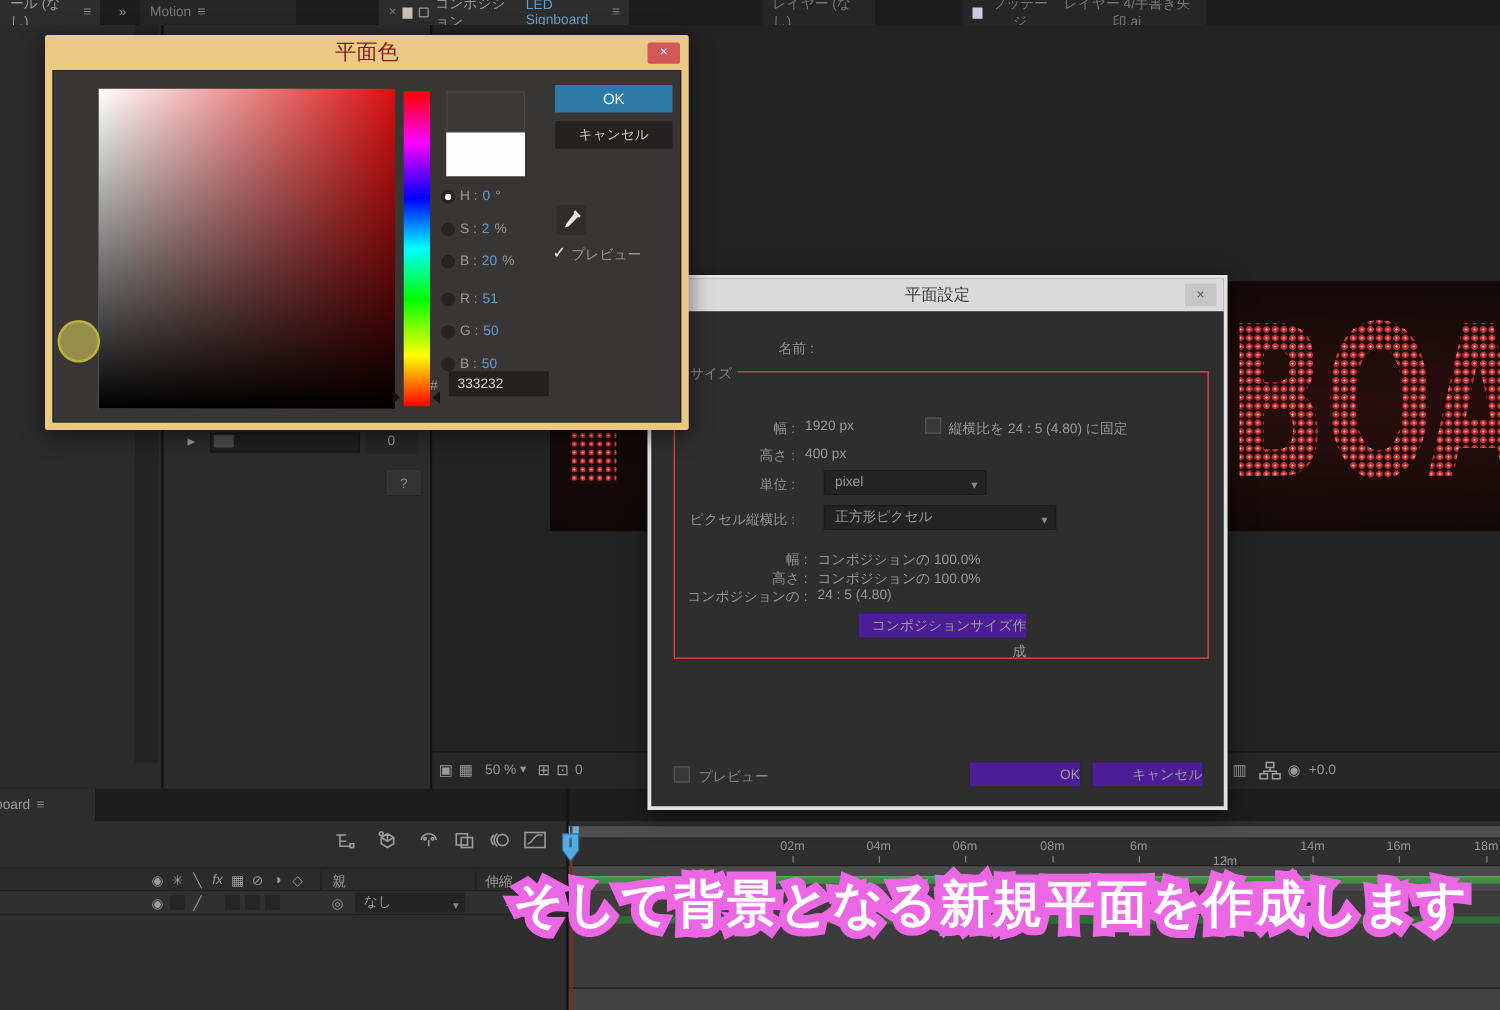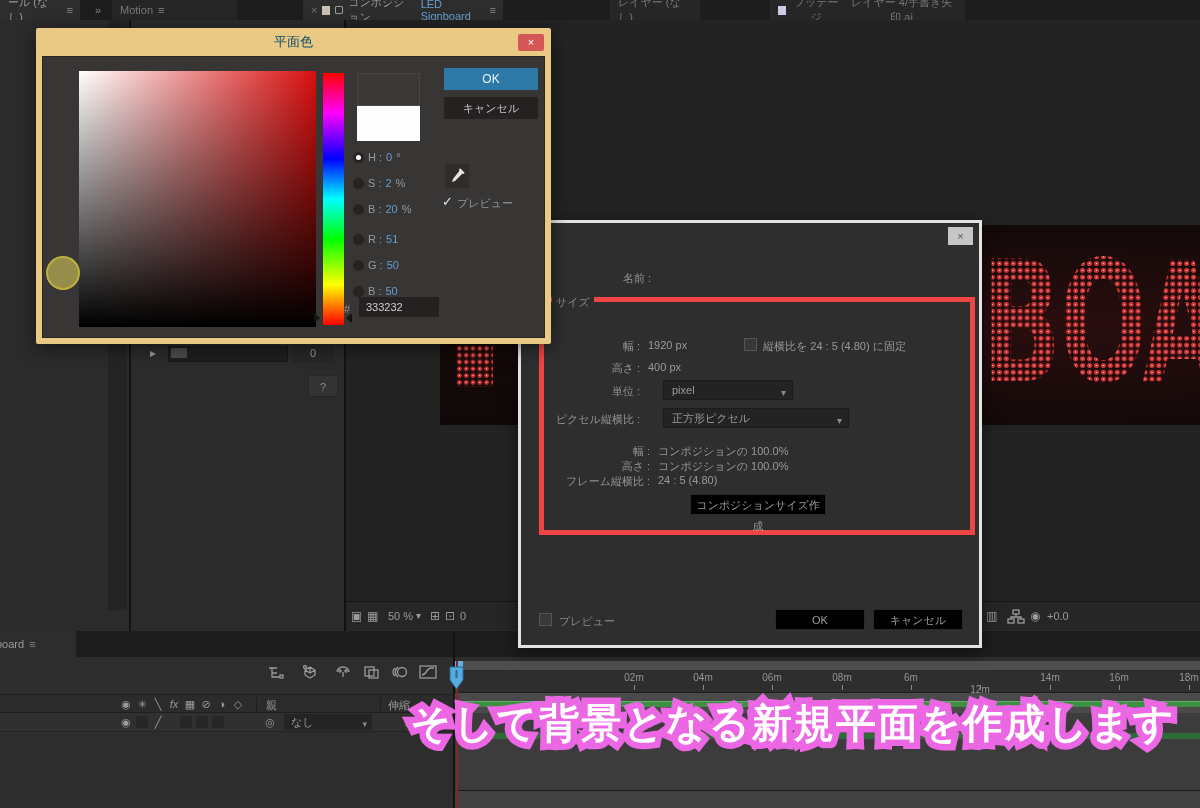--- a/index.html
+++ b/index.html
@@ -10,45 +10,45 @@
   .dim{color:#777;}
   .blue{color:#639ed1;}
   .ico{color:#9a9a9a;font-size:12px;line-height:1;}
   .menu-g{color:#8a8a8a;font-size:11px;letter-spacing:-1px;}
   
   .tabbar{left:0;top:0;width:1200px;height:20px;background:#1d1d1d;border-bottom:1px solid #131313;}
   .tab{position:absolute;top:0;height:20px;background:#2d2d2d;display:flex;align-items:center;gap:5px;padding:0 8px;box-sizing:border-box;}
   .tab.inactive{background:#262626;}
   
   .cp{left:36px;top:28px;width:515px;height:316px;background:#e9c983;border-radius:2px;z-index:10;box-shadow:0 4px 18px rgba(0,0,0,.5);}
-  .cp-title{position:absolute;left:0;top:0;width:100%;height:28px;line-height:28px;text-align:center;color:#0c4a6e;font-size:13px;}
+  .cp-title{position:absolute;left:0;top:0;width:100%;height:28px;line-height:28px;text-align:center;color:#7f1d1d;font-size:17px;}
   .cp-close{position:absolute;right:7px;top:6px;width:26px;height:17px;background:#d35757;color:#fff;text-align:center;line-height:17px;font-size:11px;border-radius:2px;}
   .cp-inner{position:absolute;left:6px;top:28px;width:503px;height:282px;background:#383535;border:1px solid #2a2624;box-sizing:border-box;}
   .sb-box{position:absolute;left:36px;top:14px;width:237px;height:256px;
      background:linear-gradient(to bottom,rgba(0,0,0,0) 0%,#000 100%),linear-gradient(to right,#fff 0%,#d90f0f 100%);}
   .hue{position:absolute;left:280px;top:16px;width:21px;height:252px;
      background:linear-gradient(to bottom,#f00 0%,#f0f 16%,#00f 34%,#0ff 50%,#0f0 66%,#ff0 84%,#f00 100%);}
   .tri-r{width:0;height:0;border-top:5px solid transparent;border-bottom:5px solid transparent;border-left:6px solid #141414;}
   .tri-l{width:0;height:0;border-top:5px solid transparent;border-bottom:5px solid transparent;border-right:6px solid #141414;}
   .cprow{position:absolute;left:310px;display:flex;align-items:center;gap:4px;height:16px;}
   .radio{width:11px;height:11px;border-radius:50%;background:#262322;display:inline-block;}
   .radio.on{background:#262322;position:relative;}
   .radio.on::after{content:"";position:absolute;left:3px;top:3px;width:5px;height:5px;border-radius:50%;background:#fff;}
   .btn-blue{background:#2d7aa8;color:#e8f4fc;text-align:center;}
   .btn-dark{background:#242120;color:#c6c6c6;text-align:center;}
   
   .ss{left:518px;top:220px;width:464px;height:428px;background:#2e2e2e;border:3px solid #e3e3e3;box-sizing:border-box;z-index:5;box-shadow:0 4px 16px rgba(0,0,0,.5);}
   .ss-title{position:absolute;left:0;top:0;width:100%;height:26px;background:#dadada;color:#3a3a3a;font-size:13px;text-align:center;line-height:26px;}
   .ss-close{position:absolute;right:6px;top:4px;width:25px;height:18px;background:#c6c6c6;color:#555;text-align:center;line-height:18px;font-size:11px;}
-  .group{position:absolute;border:5px solid #ef4444;}
+  .group{position:absolute;border:1px solid #ef4444;}
   .gl{position:absolute;left:8px;top:-7px;background:#2e2e2e;padding:0 4px;color:#8a8a8a;}
   .lblR{position:absolute;width:112px;text-align:right;color:#949494;}
   .dd{position:absolute;height:20px;background:#232323;border:1px solid #1b1b1b;box-sizing:border-box;color:#9a9a9a;line-height:18px;padding-left:8px;}
   .dd .car{position:absolute;right:6px;top:3px;font-size:10px;color:#8a8a8a;}
-  .btn-g{position:absolute;background:#000000;color:#9c9c9c;text-align:center;border:1px solid #2a2a2a;box-sizing:border-box;}
+  .btn-g{position:absolute;background:#4c1d95;color:#9c9c9c;text-align:right;border:1px solid #2a2a2a;box-sizing:border-box;}
   .cb{position:absolute;width:13px;height:13px;background:#383838;border:1px solid #555;box-sizing:border-box;}
   
   .comp-img{left:440px;top:225px;width:760px;height:200px;overflow:hidden;z-index:1;
      background:radial-gradient(ellipse at 80% 50%,#2a0e0e 0%,#140909 70%,#100808 100%);}
   .led-text{position:absolute;left:542px;top:8px;font-family:"DejaVu Sans",sans-serif;font-weight:900;font-size:168px;line-height:180px;letter-spacing:-4px;
      transform:scale(0.62,1);transform-origin:left top;color:transparent;
      background-image:radial-gradient(5.4px 3.1px at 5.6px 3.4px,#ffd9d9 0 16%,#e37070 28%,#c93232 30% 76%,rgba(110,24,24,.55) 82%,rgba(0,0,0,0) 90%);
      background-size:11.2px 6.8px;-webkit-background-clip:text;background-clip:text;}
   .led-block{position:absolute;left:16px;top:120px;width:37px;height:42px;
      background-image:radial-gradient(2.7px 2.7px at 3.4px 3.4px,#ffd9d9 0 16%,#e37070 28%,#c93232 30% 76%,rgba(110,24,24,.55) 84%,rgba(0,0,0,0) 92%);
@@ -133,20 +133,21 @@
         <rect x="7" y="2" width="6" height="4"></rect>
         <rect x="2" y="11" width="6" height="4"></rect>
         <rect x="12" y="11" width="6" height="4"></rect>
         <path d="M10 6 v3 M5 11 v-2 h10 v2"></path>
       </svg>
     <span class="ico" style="position:absolute;left:684px;top:8px;">◉</span>
     <span class="t" style="position:absolute;left:701px;top:8px;">+0.0</span>
   </div>
 
   <div class="abs ss">
+    <div class="ss-title">平面設定</div>
     <div class="ss-close">×</div>
 
     <span class="lblR" style="left:18px;top:48px;">名前 :</span>
 
     <div class="group" style="left:18px;top:74px;width:426px;height:228px;">
       <span class="gl">サイズ</span>
       <span class="lblR" style="left:-16px;top:37px;">幅 :</span>
       <span class="t" style="position:absolute;left:104px;top:37px;text-align:center;">1920 px</span>
       <span class="cb" style="left:200px;top:36px;"></span>
       <span class="t" style="position:absolute;left:219px;top:37px;">縦横比を 24 : 5 (4.80) に固定</span>
@@ -159,21 +160,21 @@
       </div>
       <span class="lblR" style="left:-16px;top:110px;">ピクセル縦横比 :</span>
       <div class="dd" style="left:119px;top:106px;width:186px;">
         <span>正方形ピクセル</span>
         <span class="car">▾</span>
       </div>
       <span class="lblR" style="left:-6px;top:142px;">幅 :</span>
       <span class="t" style="position:absolute;left:114px;top:142px;">コンポジションの 100.0%</span>
       <span class="lblR" style="left:-6px;top:157px;">高さ :</span>
       <span class="t" style="position:absolute;left:114px;top:157px;">コンポジションの 100.0%</span>
-      <span class="lblR" style="left:-6px;top:172px;">フレーム縦横比 :</span>
+      <span class="lblR" style="left:-6px;top:172px;">コンポジションの :</span>
       <span class="t" style="position:absolute;left:114px;top:172px;">24 : 5 (4.80)</span>
       <div class="btn-g" style="left:146px;top:192px;width:136px;height:21px;line-height:21px;">コンポジションサイズ作成</div>
     </div>
 
 
     <span class="cb" style="left:18px;top:390px;"></span>
     <span class="t" style="position:absolute;left:38px;top:391px;color:#8a8a8a;">プレビュー</span>
     <div class="btn-g" style="left:254px;top:386px;width:90px;height:21px;line-height:21px;">OK</div>
     <div class="btn-g" style="left:352px;top:386px;width:90px;height:21px;line-height:21px;">キャンセル</div>
   </div>

